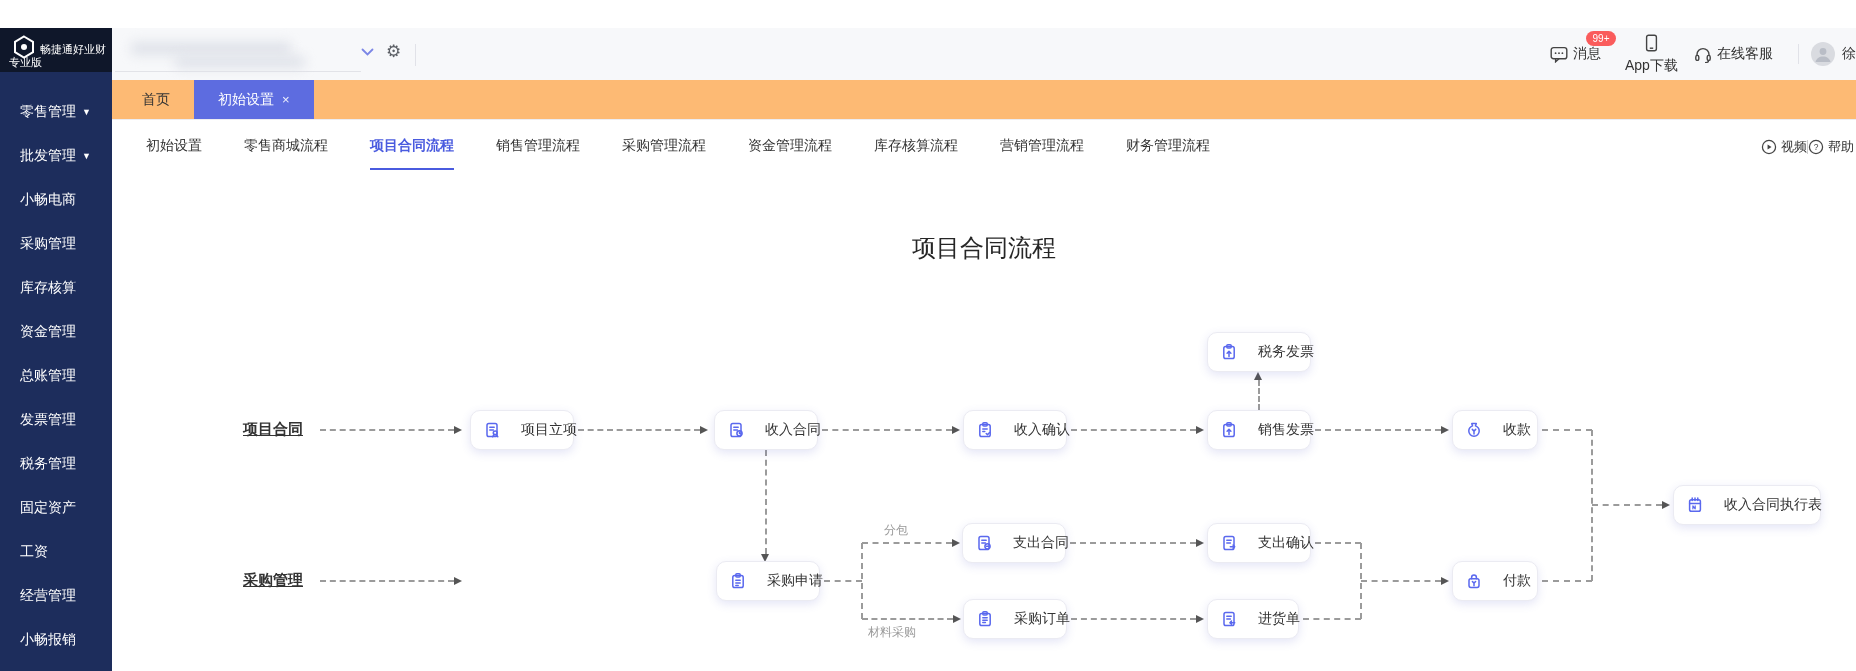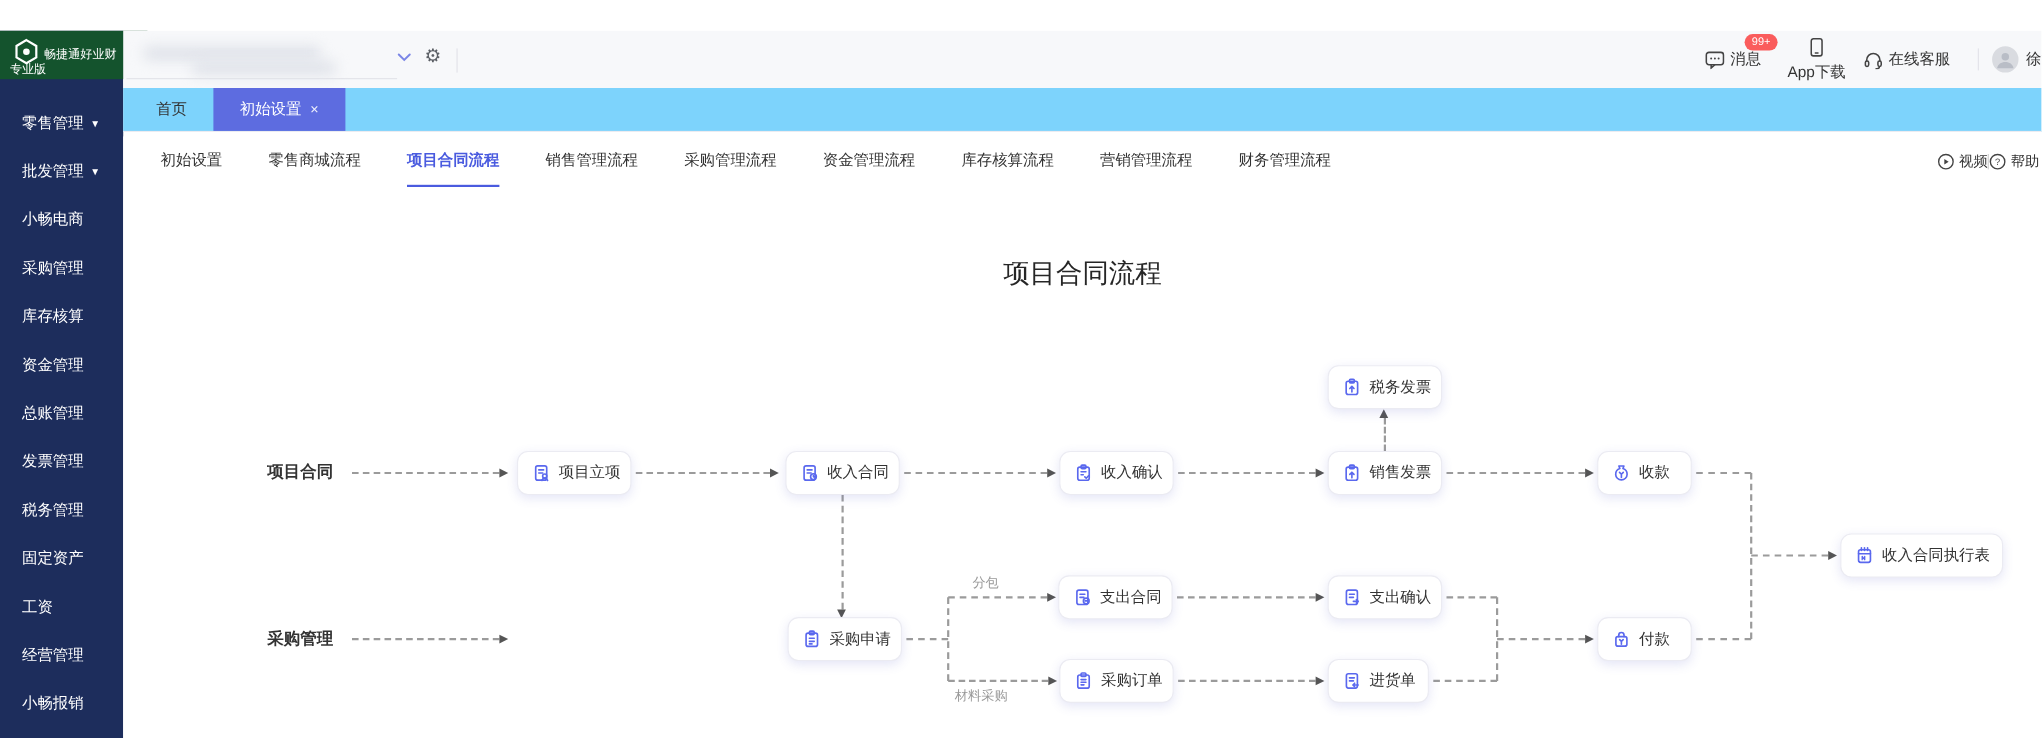--- a/index.html
+++ b/index.html
@@ -25,21 +25,21 @@
   .badge { position:absolute; left:36px; top:-14px; min-width:30px; height:15px; padding:0 5px;
     border-radius:8px; color:#fff; font-size:10px; line-height:15px; text-align:center;
     background:var(--badge,#fa5c5c); }
   .avatar { width:24px; height:24px; border-radius:50%; background:#d9dbe0; position:relative;
     overflow:hidden; flex:none; }
   .avatar svg { position:absolute; left:3px; top:4px; }
   .user-name { font-size:14px; color:#333; white-space:nowrap; }
 
   
   .wintabs { position:absolute; left:112px; top:80px; width:1744px; height:40px;
-    background:#7dd3fc; display:flex; align-items:stretch; border-bottom:1px solid #ececf1; }
+    background:#fdba74; display:flex; align-items:stretch; border-bottom:1px solid #ececf1; }
   .wintab { display:flex; align-items:center; gap:8px; padding:0 24px; font-size:14px;
     color:#333; cursor:pointer; }
   .wintab.first { margin-left:6px; }
   .wintab.active { background:var(--accent,#5d6ce0); color:#fff; }
   .tab-close { font-size:13px; opacity:.9; cursor:pointer; }
 
   
   .modtabs { position:absolute; left:112px; top:124px; width:1744px; height:46px; background:#fff;
     display:flex; align-items:stretch; padding-left:34px; }
   .modtab { display:flex; align-items:center; margin-right:42px; font-size:14px; color:#333;
@@ -47,40 +47,40 @@
   .modtab.active { color:var(--accent2,#4a5bdf); border-bottom-color:var(--accent2,#4a5bdf); font-weight:bold; }
   .mod-right { position:absolute; right:2px; top:0; height:46px; display:flex; align-items:center;
     gap:0; font-size:13px; color:#333; }
   .mod-right .mini { display:flex; align-items:center; gap:4px; cursor:pointer; }
   .mini-divider { width:1px; height:14px; background:#ccc; }
 
   
   .sidebar { position:absolute; left:0; top:28px; width:112px; height:643px;
     background:var(--sidebar-bg,#1d2d5c); }
   .logo-block { position:absolute; left:0; top:0; width:134px; height:44px;
-    background:#14532d; overflow:hidden; }
+    background:#0f172a; overflow:hidden; }
   .logo-mark { position:absolute; left:11px; top:6px; }
   .brand { position:absolute; left:40px; top:14px; font-size:11px; color:#fff; white-space:nowrap; }
   .edition { position:absolute; left:9px; top:27px; font-size:11px; color:#fff; }
   .side-menu { position:absolute; left:0; top:62px; width:112px; }
   .side-item { height:44px; display:flex; align-items:center; padding-left:20px; gap:6px;
     color:#fff; font-size:14px; cursor:pointer; }
   .side-item .caret { font-size:9px; color:#fff; }
 
   
   .content { position:absolute; left:112px; top:170px; width:1744px; height:501px; background:#fff; }
   .page-title { position:absolute; left:0; top:62px; width:1744px; text-align:center;
     font-size:24px; font-weight:500; color:#262626; }
 
   
   .flow-node { position:absolute; height:40px; background:#fff; border:1px solid #ebebf2;
     border-radius:10px; box-shadow:0 3px 10px rgba(84,94,200,.16); display:flex; align-items:center;
-    gap:7px; padding:0 12px; font-size:14px; color:#333; cursor:pointer; white-space:nowrap; }
+    gap:20px; padding:0 12px; font-size:14px; color:#333; cursor:pointer; white-space:nowrap; }
   .flow-node .nlabel { flex:none; }
-  .row-label { position:absolute; font-size:15px; font-weight:bold; color:#333; white-space:nowrap; }
+  .row-label { position:absolute; font-size:15px; font-weight:bold; color:#333; white-space:nowrap;text-decoration:underline; }
   .branch-label { position:absolute; font-size:12px; color:#999; white-space:nowrap; }
   .edge-h { position:absolute; border-top:2px dashed var(--line,#9b9b9b); height:0; }
   .edge-v { position:absolute; border-left:2px dashed var(--line,#9b9b9b); width:0; }
   .arr { position:absolute; width:0; height:0; }
   .arr.right { border-left:8px solid #555; border-top:4.5px solid transparent; border-bottom:4.5px solid transparent; }
   .arr.up    { border-bottom:8px solid #555; border-left:4.5px solid transparent; border-right:4.5px solid transparent; }
   .arr.down  { border-top:8px solid #555; border-left:4.5px solid transparent; border-right:4.5px solid transparent; }
 
   svg.ic { display:block; }
 </style>

